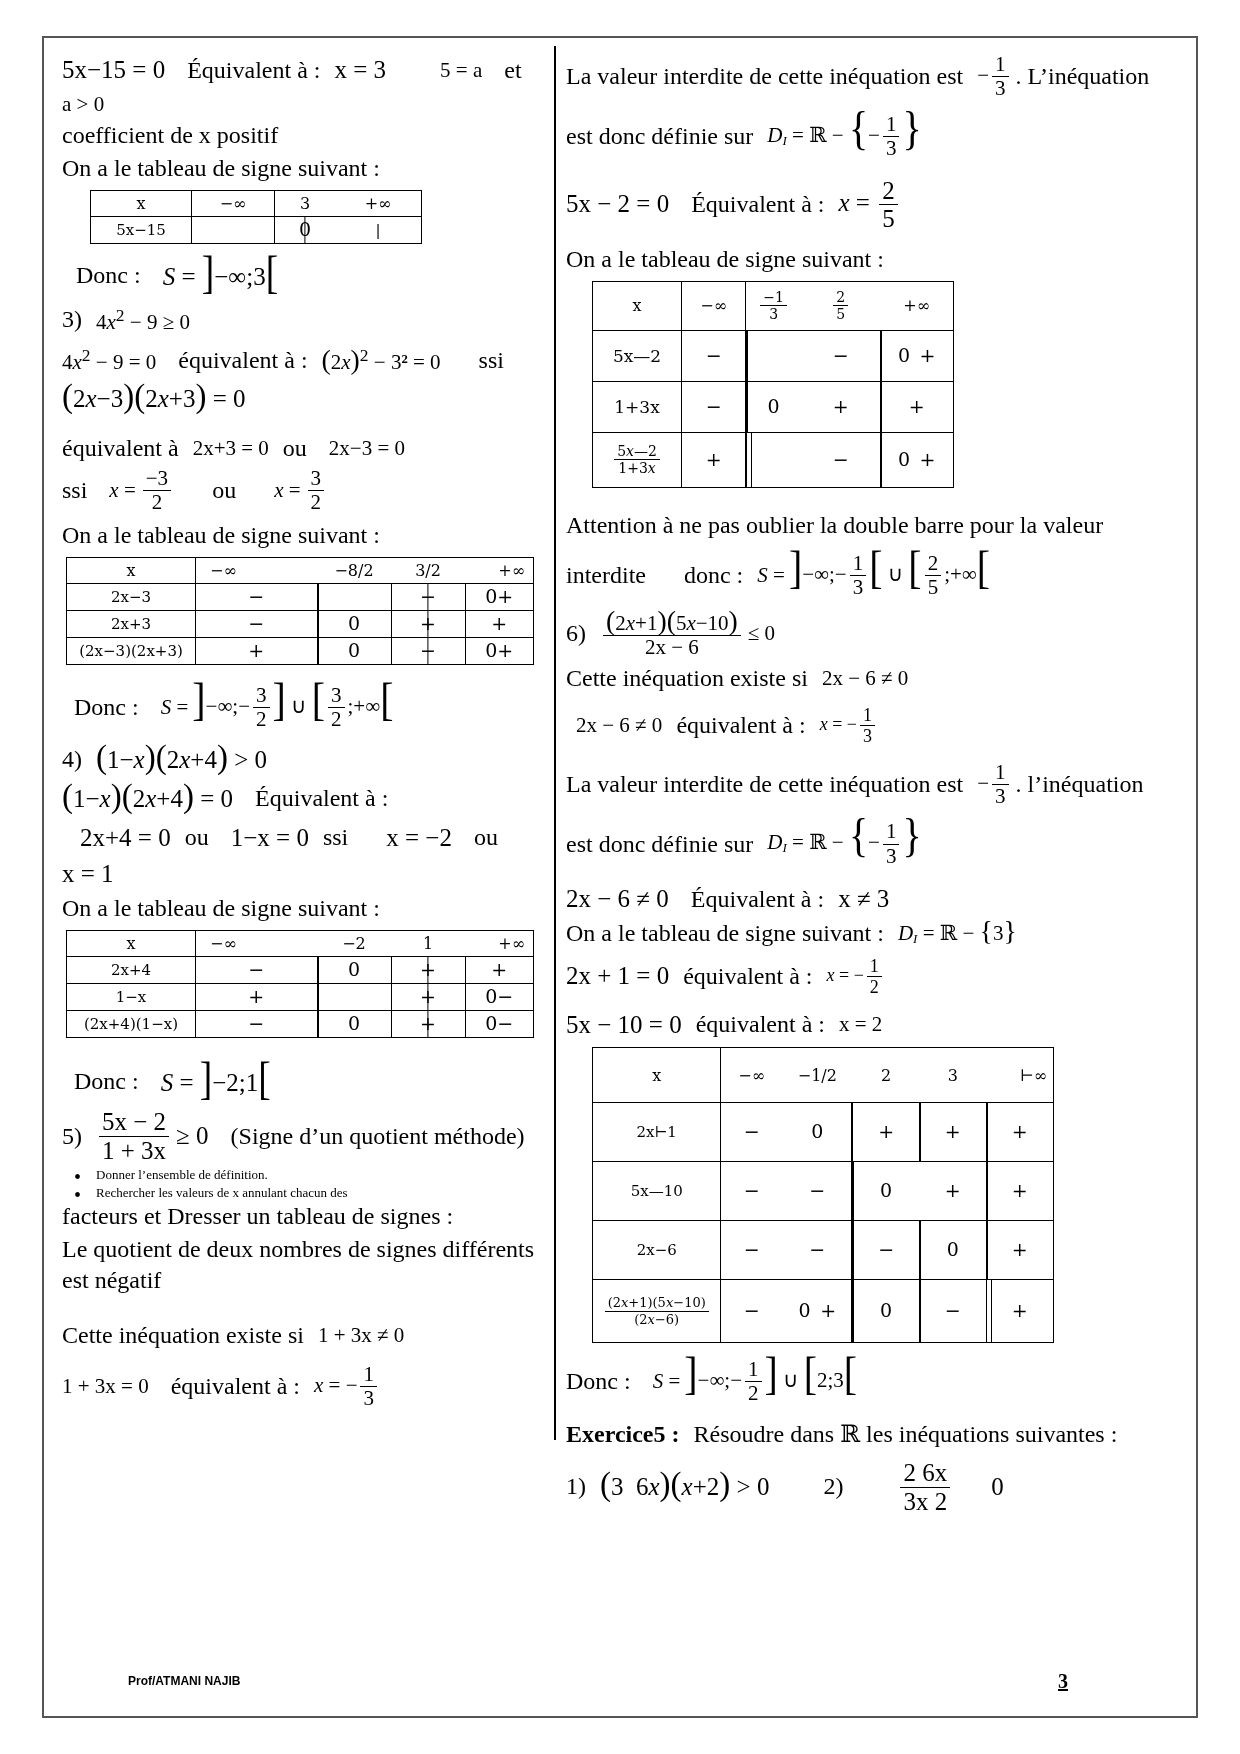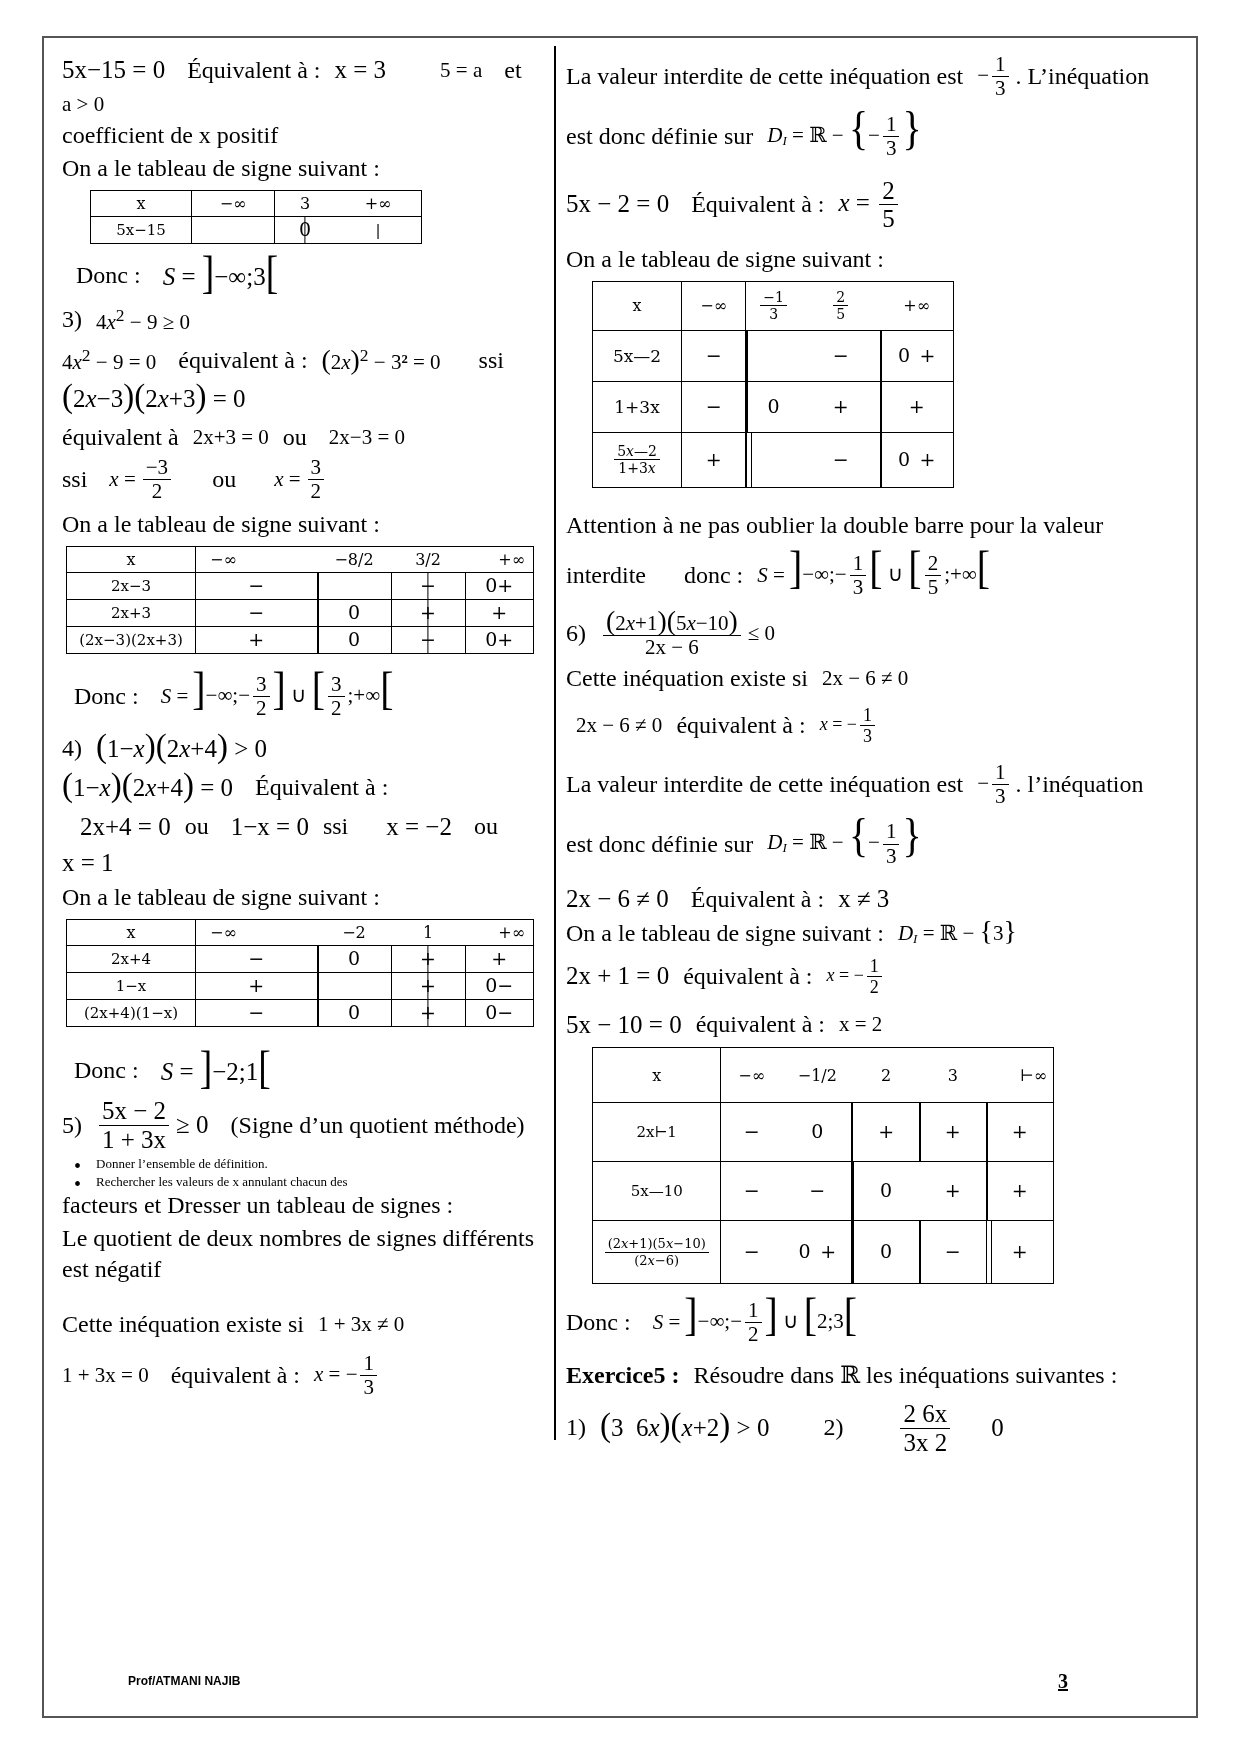--- a/index.html
+++ b/index.html
@@ -221,21 +221,21 @@
         <span class="mathB"><span class="bigpar">(</span>2<i class="v">x</i><span class="bigpar">)</span><sup>2</sup> − 3<b>²</b> = 0</span>
         <span class="gap24"></span>
         <span class="txt">ssi</span>
       </div>
 
       <div class="line" style="margin-top:6px;">
         <span class="mathA"><span class="bigpar">(</span>2<i class="v">x</i>−3<span class="bigpar">)</span><span class="bigpar">(</span>2<i class="v">x</i>+3<span class="bigpar">)</span> = 0</span>
         
       </div>
 
-      <div class="line row-flex" style="margin-top:6px;">
+      <div class="line row-flex" style="margin-top:17px;">
         <span class="txt">équivalent à</span>
         <span class="gap6"></span>
         <span class="mathB">2x+3 = 0</span>
         <span class="gap6"></span>
         <span class="txt">ou</span>
         <span class="gap12"></span>
         <span class="mathB">2x−3 = 0</span>
       </div>
 
       <div class="line row-flex" style="margin-top:4px;">
@@ -630,20 +630,28 @@
         </tr>
         <tr>
           <td class="lbl" style="height:50px;">5x—10</td>
           <td style="border-right:none;"><span class="sgn">−</span></td>
           <td class="barR" style="border-left:none;border-right:none;"><span class="sgn">−</span></td>
           <td class="barL" style="border-left:none;border-right:none;"><span class="zero">0</span></td>
           <td style="border-left:none;border-right:none;"><span class="sgn">+</span></td>
           <td class="barL" style="border-left:none;"><span class="sgn">+</span></td>
         </tr>
         <tr>
+          <td class="lbl" style="height:50px;">2x−6</td>
+          <td style="border-right:none;"><span class="sgn">−</span></td>
+          <td class="barR" style="border-left:none;border-right:none;"><span class="sgn">−</span></td>
+          <td class="barL" style="border-left:none;border-right:none;"><span class="sgn">−</span></td>
+          <td class="barL" style="border-left:none;border-right:none;"><span class="zero">0</span></td>
+          <td class="barL" style="border-left:none;"><span class="sgn">+</span></td>
+        </tr>
+        <tr>
           <td class="lbl" style="height:54px;">
             <span class="frac" style="font-size:13px;">
                   <span class="num">(2<i class="v">x</i>+1)(5<i class="v">x</i>−10)</span>
                   <span class="den">(2<i class="v">x</i>−6)</span>
                 </span>
             
           </td>
           <td style="border-right:none;"><span class="sgn">−</span></td>
           <td class="barR" style="border-left:none;border-right:none;"><span class="zero">0</span>&nbsp;&nbsp;<span class="sgn">+</span></td>
           <td class="barL" style="border-left:none;border-right:none;"><span class="zero">0</span></td>

